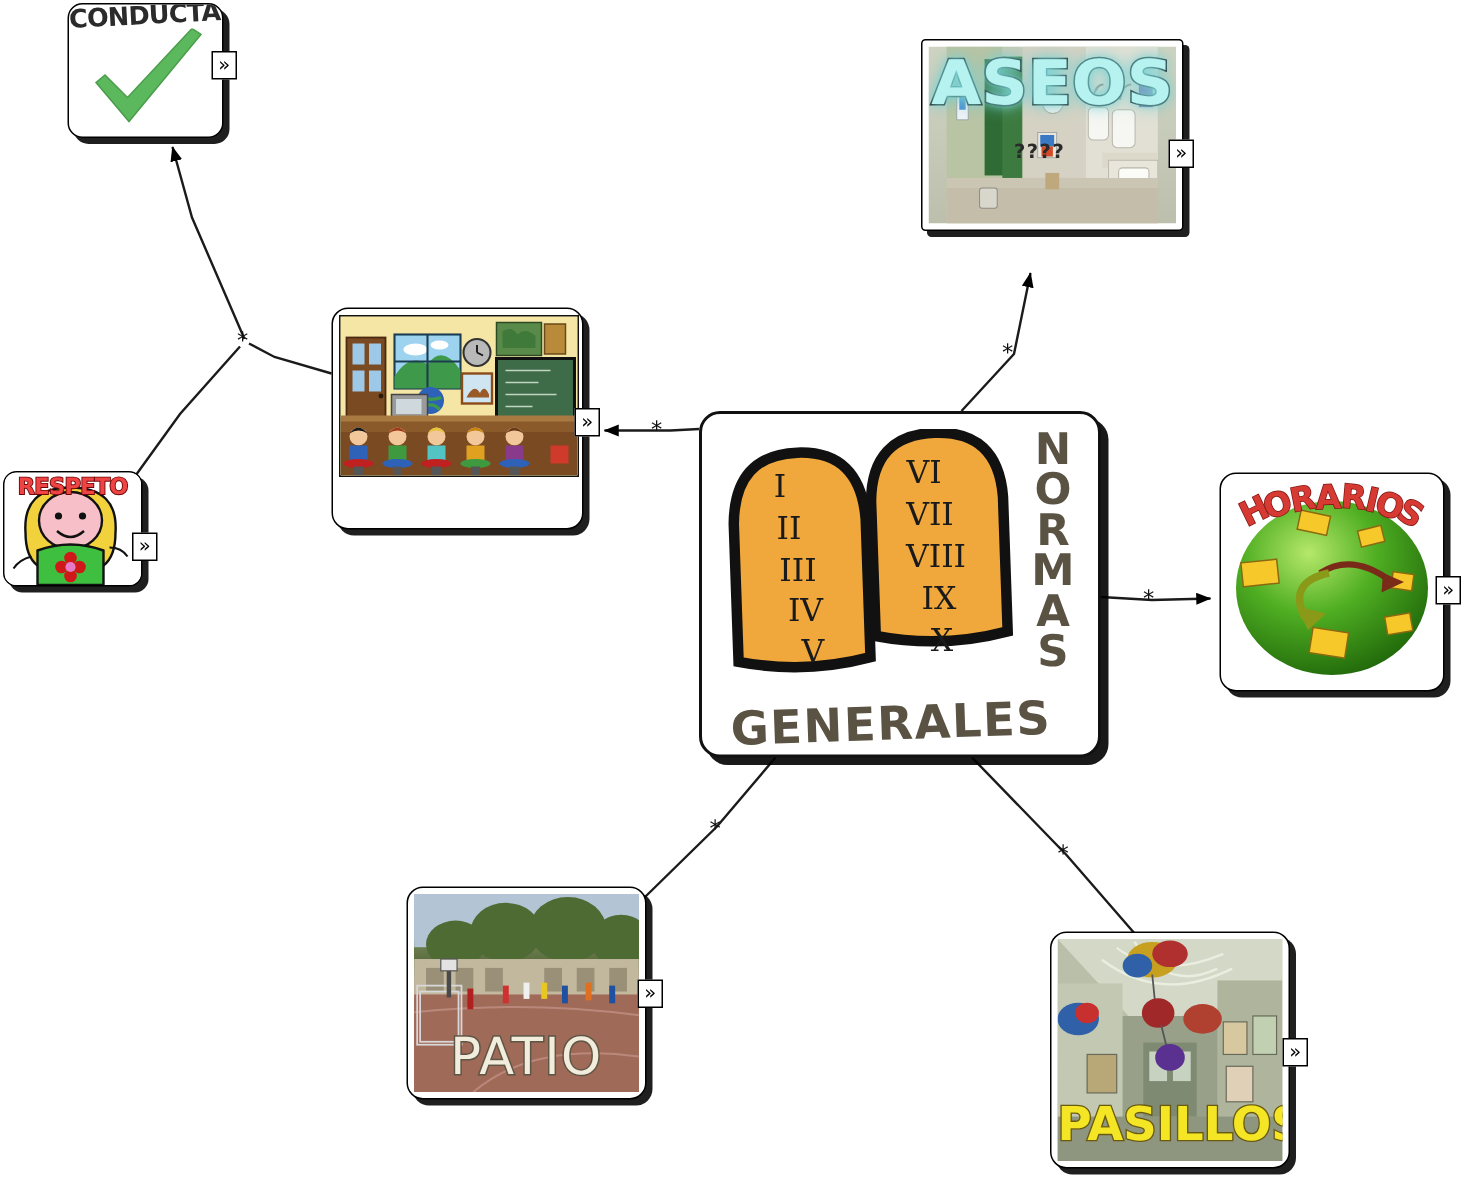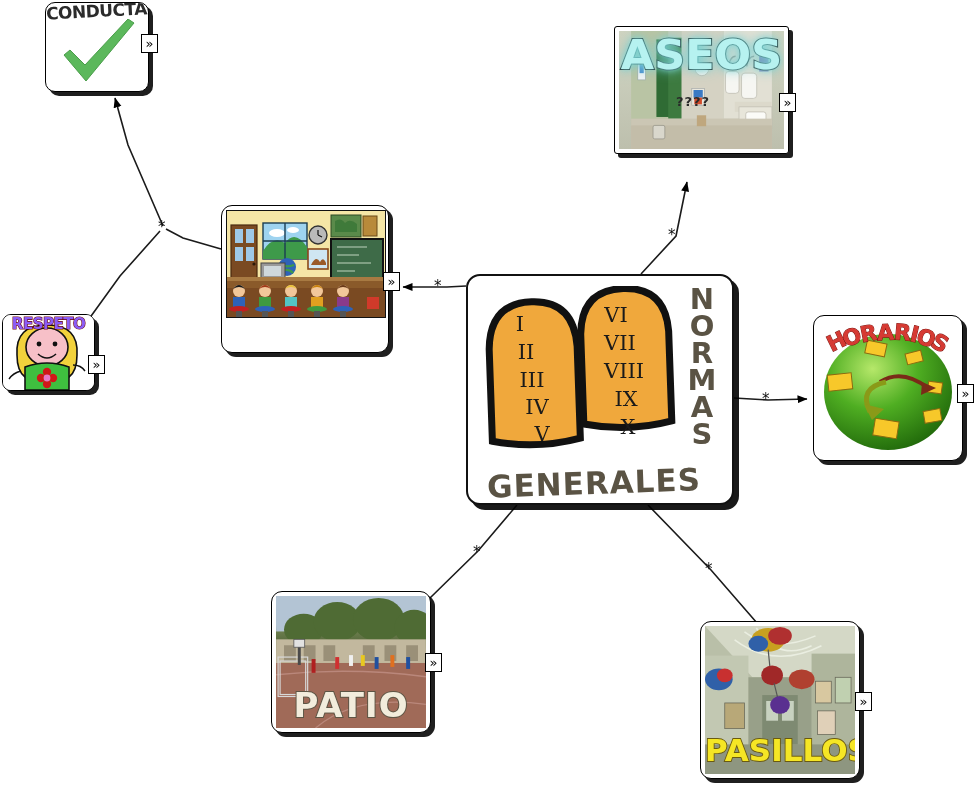--- a/index.html
+++ b/index.html
@@ -43,21 +43,21 @@
      background:#f3e7a8;border:1px solid #111;box-sizing:border-box;}
   .aula-title{position:absolute;left:0;bottom:2px;width:100%;text-align:center;
      font-family:"DejaVu Sans",sans-serif;font-weight:700;font-size:29px;line-height:1;
      color:#b98a3e;-webkit-text-stroke:2px #4a3114;paint-order:stroke fill;
      letter-spacing:2px;z-index:5;}
 
   
   #n-respeto{left:2px;top:314px;width:93px;height:77px;border-radius:9px;}
   .resp-title{position:absolute;left:0;top:2px;width:100%;text-align:center;
      font-family:"DejaVu Sans",sans-serif;font-weight:700;font-size:15px;line-height:1;
-     color:#8b5cf6;-webkit-text-stroke:1.2px #6d0606;paint-order:stroke fill;
+     color:#ef4444;-webkit-text-stroke:1.2px #6d0606;paint-order:stroke fill;
      letter-spacing:-0.5px;z-index:6;}
 
   
   #n-normas{left:466px;top:274px;width:268px;height:231px;border-radius:14px;
      border:2px solid #111;box-shadow:5px 5px 0 rgba(0,0,0,.9);}
   .normas-vert{position:absolute;right:12px;top:10px;width:36px;
      font-family:"DejaVu Sans",sans-serif;font-weight:700;font-size:29px;line-height:.93;
      color:#5a5344;text-align:center;z-index:5;}
   .normas-vert span{display:block;}
   .generales{position:absolute;left:12px;bottom:4px;width:228px;text-align:center;
@@ -72,21 +72,21 @@
      color:#d63a33;-webkit-text-stroke:1px #7d1410;paint-order:stroke fill;}
   .hor-title span{display:inline-block;}
 
   
   #n-patio{left:271px;top:591px;width:160px;height:142px;border-radius:11px;}
   .patio-img{position:absolute;inset:0;
      background:
        linear-gradient(180deg,#b9c8d6 0%,#aec0d0 22%,#6d7f4e 26%,#55683c 36%,
                        #9c8f80 44%,#a8968b 50%,#9e6f62 58%,#a8786a 100%);}
   .patio-title{position:absolute;left:0;bottom:6px;width:100%;text-align:center;z-index:6;
-     font-family:"DejaVu Sans",sans-serif;font-weight:700;font-size:34px;line-height:1;
+     font-family:"DejaVu Sans",sans-serif;font-weight:400;font-size:34px;line-height:1;
      color:#f2ecdc;-webkit-text-stroke:2px #5d5545;paint-order:stroke fill;letter-spacing:1px;}
 
   
   #n-pasillos{left:700px;top:621px;width:160px;height:158px;border-radius:11px;}
   .pas-img{position:absolute;inset:0;
      background:
        linear-gradient(180deg,#cfd6c4 0%,#c2c9b4 16%,#b6bda6 34%,
                        #9aa38c 56%,#8b9480 78%,#7f8876 100%);}
   .pas-title{position:absolute;left:0;bottom:8px;width:100%;text-align:center;z-index:6;
      font-family:"DejaVu Sans",sans-serif;font-weight:700;font-size:31px;line-height:1;

